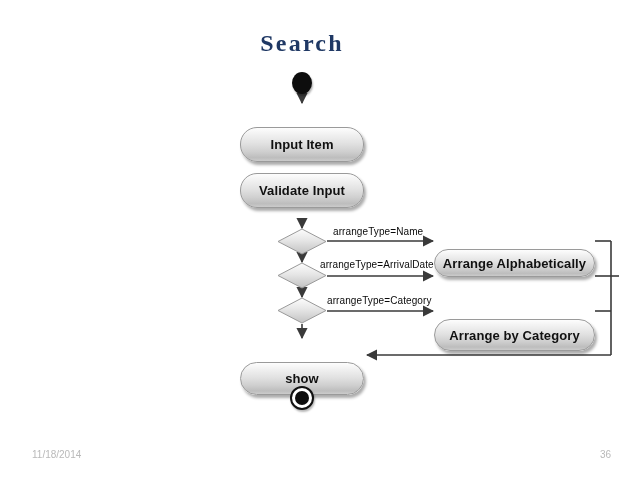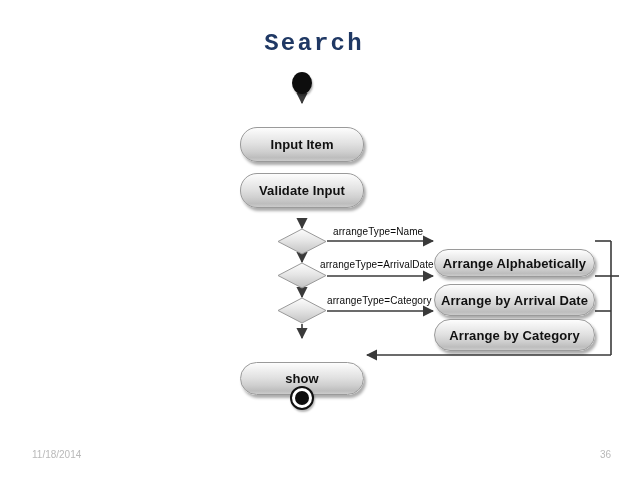--- a/index.html
+++ b/index.html
@@ -14,29 +14,29 @@
     height: 478px;
     background: #ffffff;
     overflow: hidden;
     font-family: "Liberation Sans", sans-serif;
     -webkit-font-smoothing: antialiased;
   }
 
   
   #title {
     position: absolute;
-    left: 12px;
+    left: 0;
     top: 30px;
     width: 604px;
     text-align: center;
     font-size: 24px;
     font-weight: bold;
     letter-spacing: 2.2px;
     color: #1F3864;
-    font-family: Liberation Mono, monospace;
+    font-family: Liberation Serif, serif;
     white-space: nowrap;
   }
 
   
   #wires {
     position: absolute;
     left: 0;
     top: 0;
     width: 638px;
     height: 478px;
@@ -213,23 +213,20 @@
   <div class="edge-label" style="left:333px; top:226px;">arrangeType=Name</div>
 
   <div class="edge-label" style="left:320px; top:259px;">arrangeType=ArrivalDate</div>
 
   <div class="edge-label" style="left:327px; top:295px;">arrangeType=Category</div>
 
   <div class="action" style="left:434px; top:225px; width:161px; height:28px;">
     <span>Arrange Alphabetically</span>
   </div>
 
-  <div class="action" style="left:434px; top:260px; width:161px; height:32px;">
-    <span>Arrange by Arrival Date</span>
-  </div>
 
   <div class="action" style="left:434px; top:295px; width:161px; height:32px;">
     <span>Arrange by Category</span>
   </div>
 
   <div class="action" style="left:240px; top:338px; width:124px; height:33px;">
     <span>show</span>
   </div>
 
   <div class="final-node" style="left:290px; top:386px;"></div>

